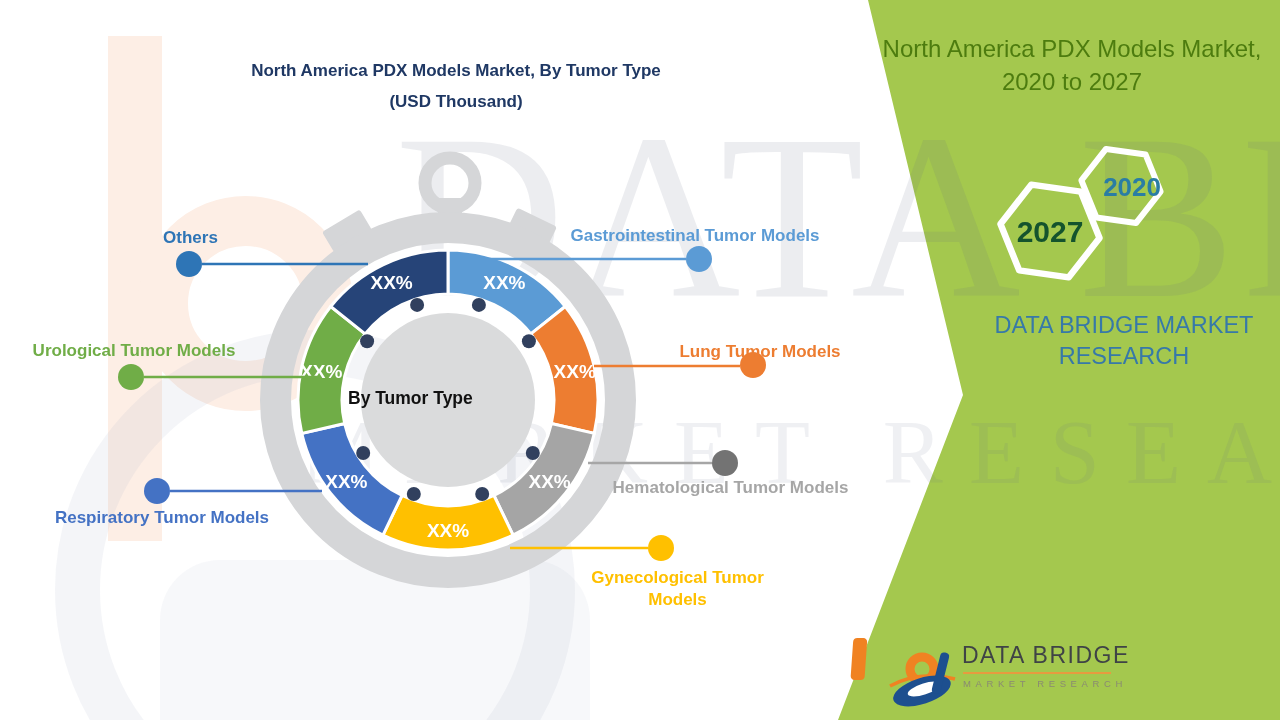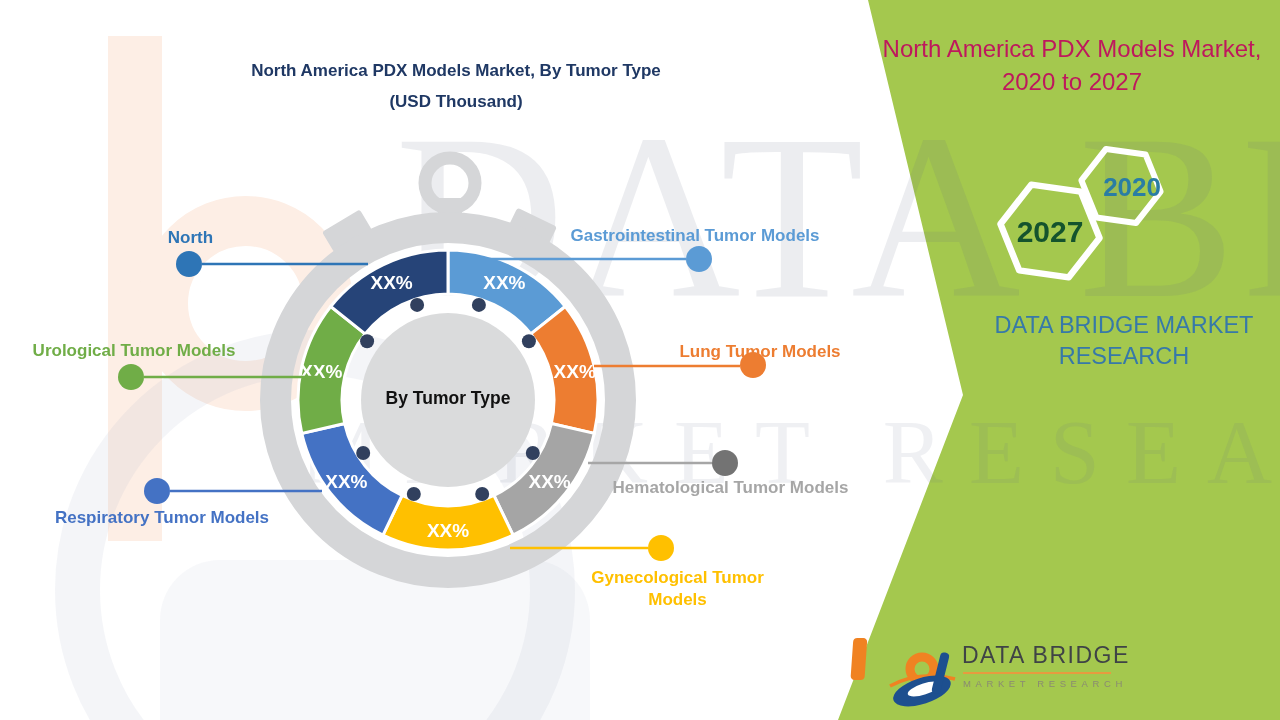--- a/index.html
+++ b/index.html
@@ -20,35 +20,35 @@
   .wm-text2{left:300px;top:408px;font-family:"Liberation Serif",serif;font-size:90px;
             letter-spacing:26px;color:rgba(100,110,135,0.10);white-space:nowrap;line-height:1;}
 
   svg.layer{position:absolute;left:0;top:0;pointer-events:none;}
 
   
   .chart-title{left:150px;top:55px;width:612px;text-align:center;color:#1f3864;
                font-size:17px;font-weight:600;line-height:31px;}
 
   
-  .center-label{left:348px;top:388px;width:200px;text-align:center;color:#111;
+  .center-label{left:348px;top:388px;width:200px;color:#111;
                 font-size:17.5px;font-weight:bold;}
 
   
   .seg-label{position:absolute;font-size:17px;font-weight:bold;text-align:center;line-height:22px;}
   .sl-0{left:545px;top:225px;width:300px;}
   .sl-1{left:670px;top:326px;width:180px;margin-top:15px;}
   .sl-2{left:598px;top:477px;width:265px;}
   .sl-3{left:585px;top:567px;width:185px;}
   .sl-4{left:42px;top:507px;width:240px;}
   .sl-5{left:18px;top:340px;width:232px;}
   .sl-6{left:128px;top:227px;width:125px;}
 
   
-  .banner-title{left:872px;top:32px;width:400px;text-align:center;color:#be185d;
+  .banner-title{left:872px;top:32px;width:400px;text-align:center;color:#4d7c0f;
                 font-size:24px;line-height:33px;}
   .year-2020{left:1081px;top:172px;width:80px;text-align:right;color:#2a7da4;
              font-size:26px;font-weight:600;}
   .year-2027{left:998px;top:215px;width:104px;text-align:center;color:#14532d;
              font-size:30px;font-weight:600;}
   .company{left:990px;top:310px;width:268px;text-align:center;color:#3779a8;
            font-size:23.5px;line-height:31px;}
 
   
   .logo-brand{left:962px;top:642px;width:180px;color:#3f4346;font-size:23px;
@@ -135,21 +135,21 @@
   </svg>
 
   <div class="abs center-label">By Tumor Type</div>
 
   <div class="seg-label sl-0" style="color: rgb(91, 155, 213);">Gastrointestinal Tumor Models</div>
   <div class="seg-label sl-1" style="color: rgb(237, 125, 49);">Lung Tumor Models</div>
   <div class="seg-label sl-2" style="color: rgb(166, 166, 166);">Hematological Tumor Models</div>
   <div class="seg-label sl-4" style="color: rgb(68, 114, 196);">Respiratory Tumor Models</div>
   <div class="seg-label sl-3" style="color: rgb(255, 192, 0);">Gynecological Tumor Models</div>
   <div class="seg-label sl-5" style="color: rgb(112, 173, 71);">Urological Tumor Models</div>
-  <div class="seg-label sl-6" style="color: rgb(46, 117, 182);">North</div>
+  <div class="seg-label sl-6" style="color: rgb(46, 117, 182);">Others</div>
 
   <div class="abs banner-title">
     <div>North America PDX Models Market,</div>
     <div>2020 to 2027</div>
   </div>
 
   <svg class="layer" width="1280" height="720">
     <g transform="rotate(8 1121 186)">
       <polygon points="1161,186 1141,220.6 1101,220.6 1081,186 1101,151.4 1141,151.4" fill="none" stroke="#ffffff" stroke-width="6" stroke-linejoin="round"></polygon>
     </g>

